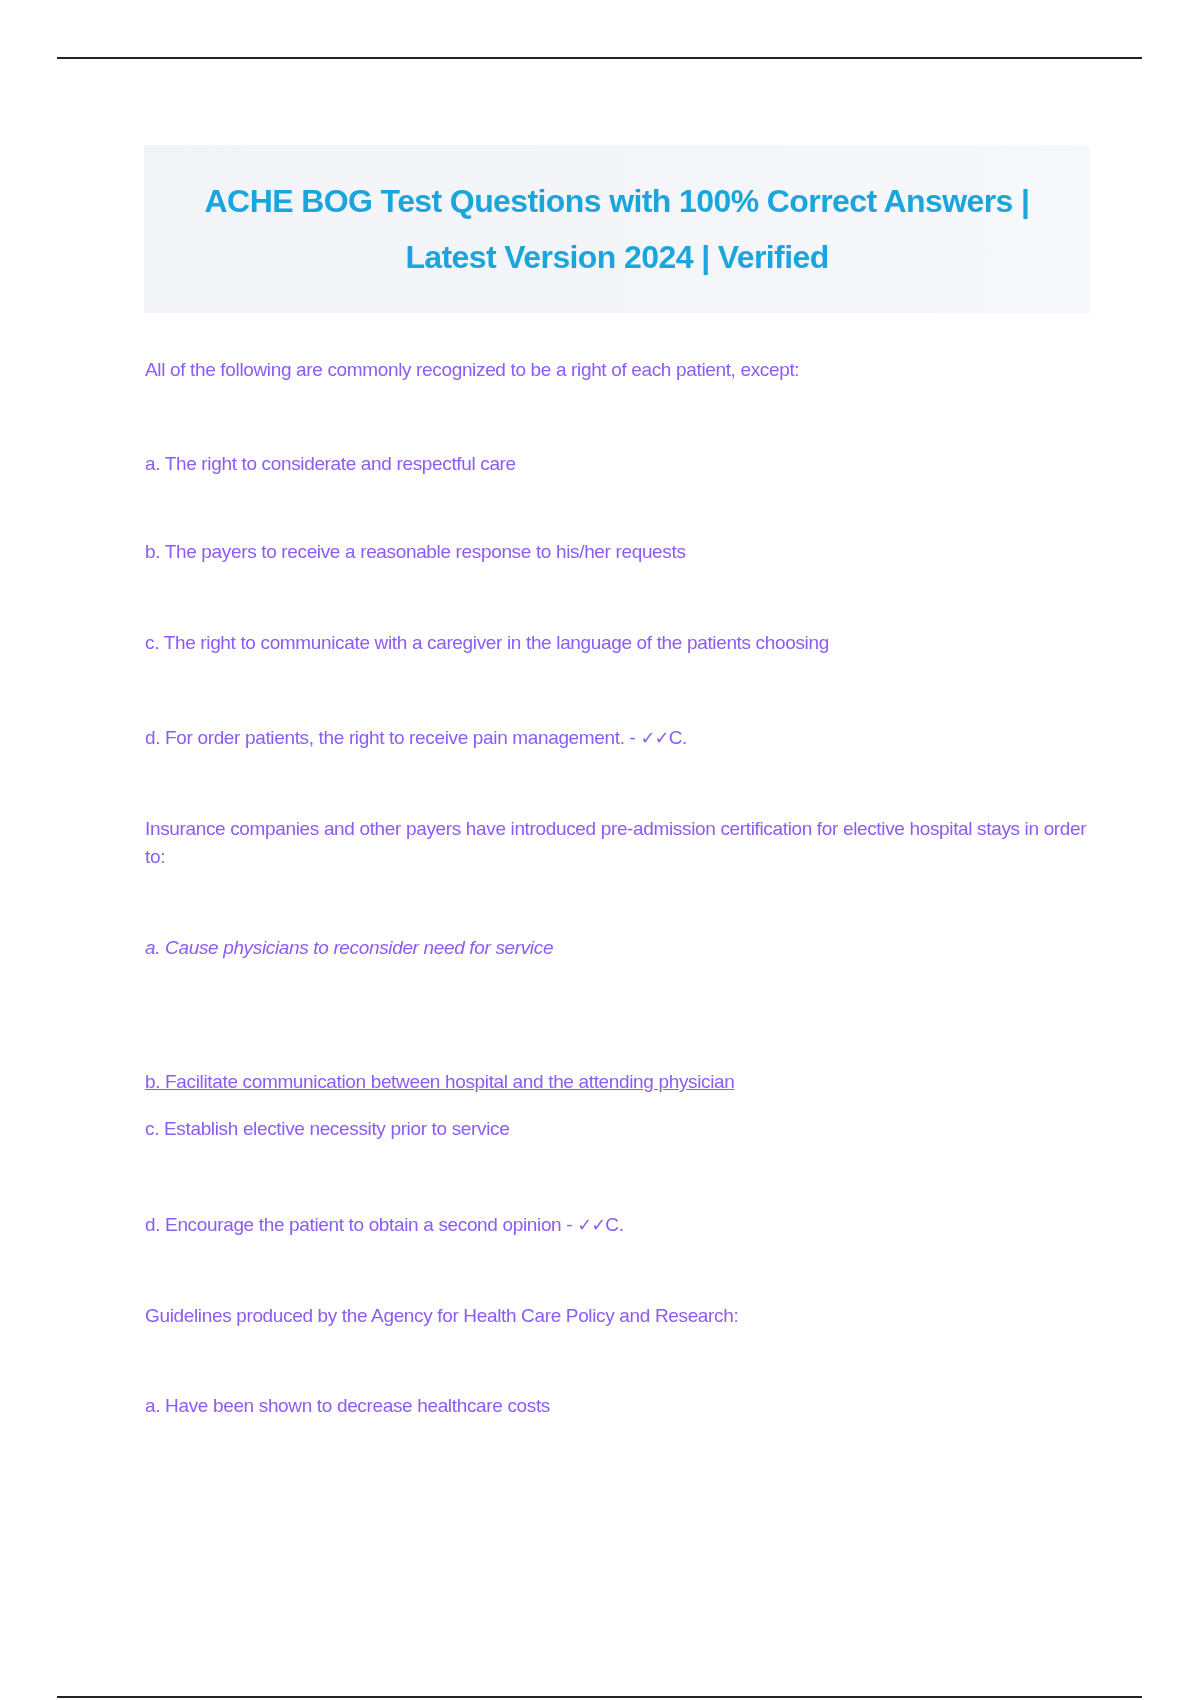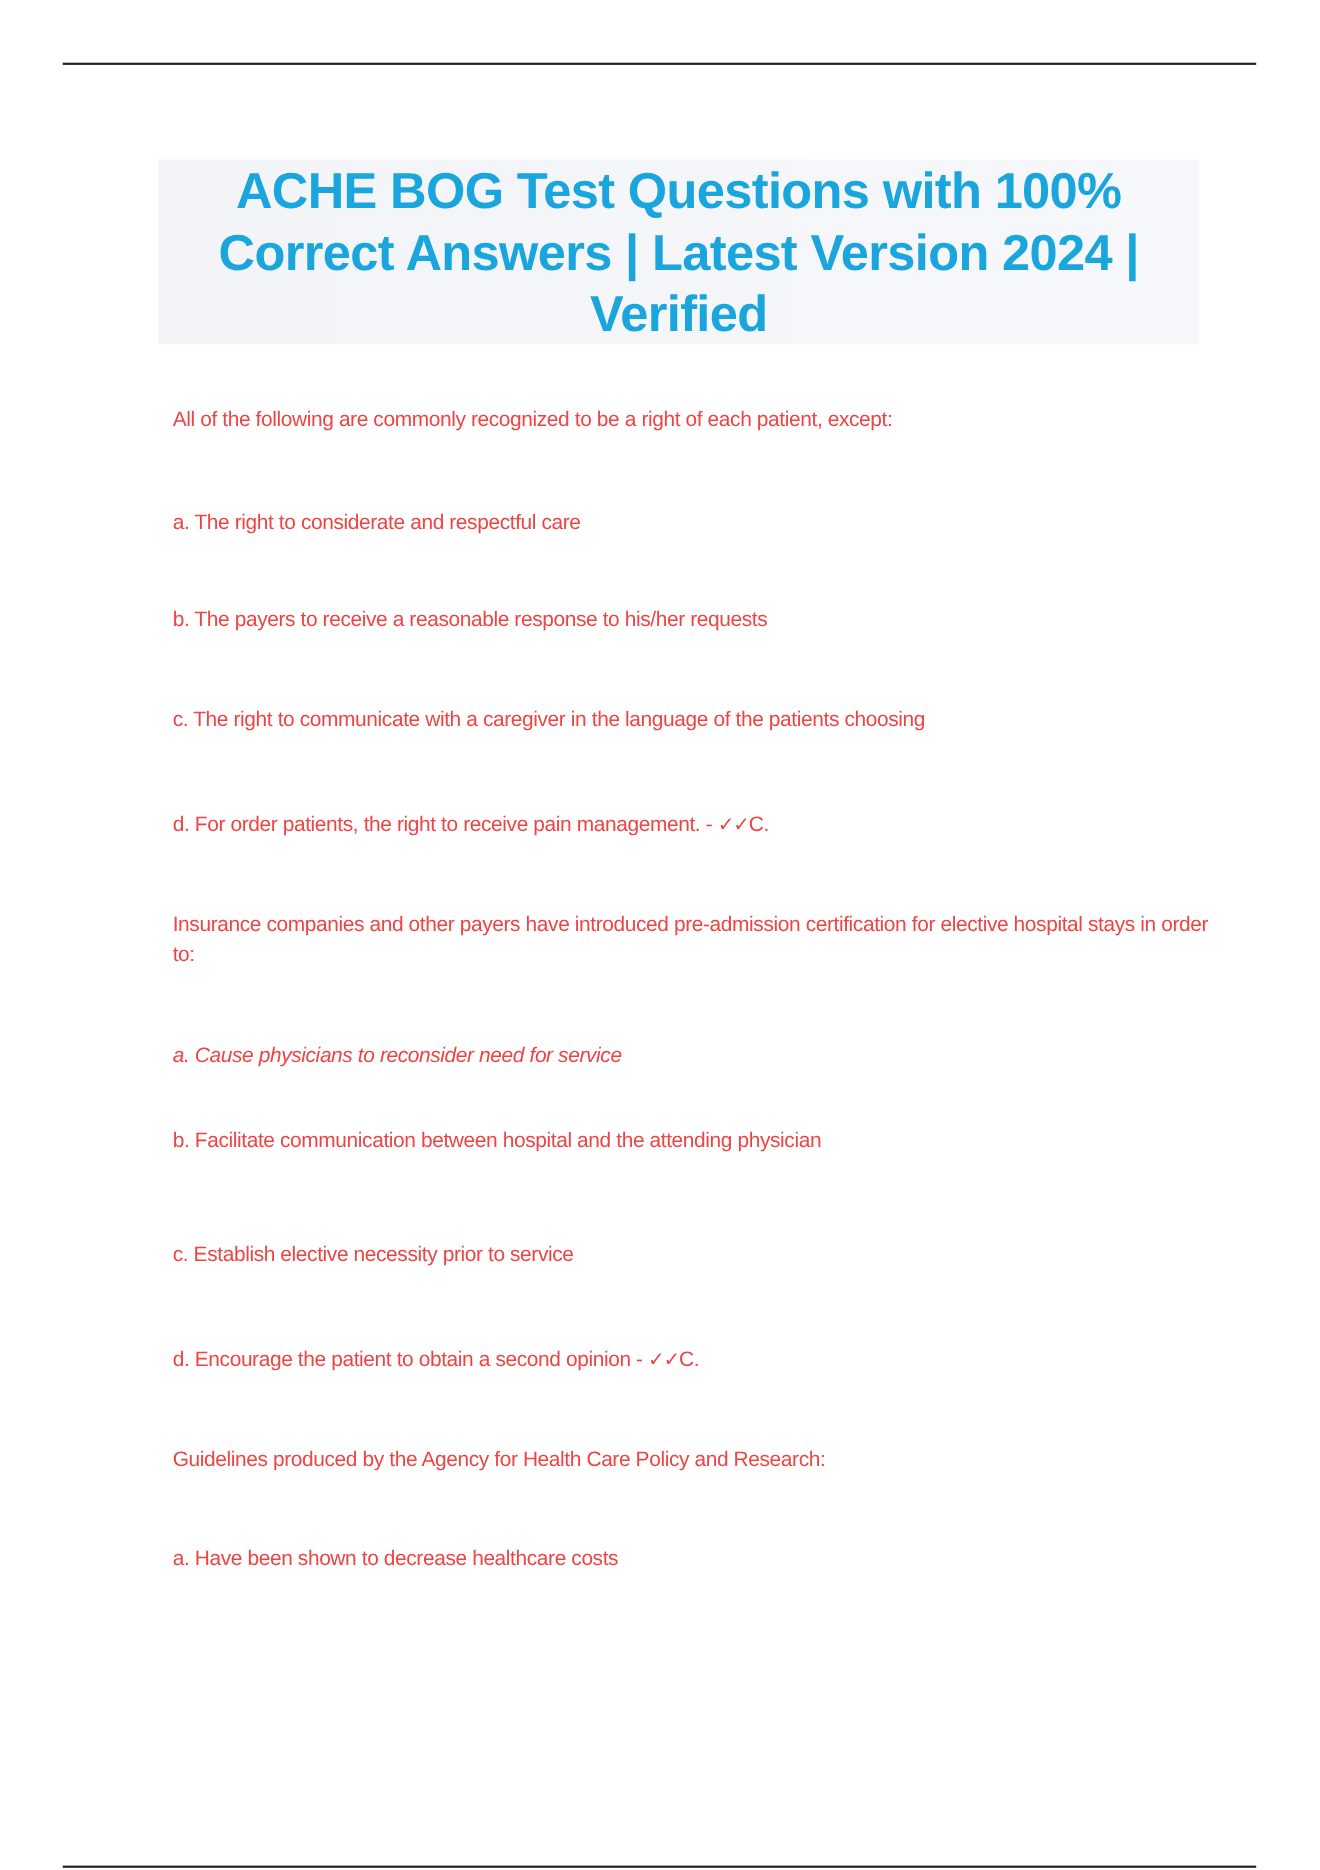--- a/index.html
+++ b/index.html
@@ -35,34 +35,34 @@
       align-items: center;
       justify-content: center;
       box-sizing: border-box;
       padding: 0 18px;
     }
     .title {
       margin: 0;
       text-align: center;
       font-family: "Liberation Sans", sans-serif;
       font-weight: bold;
-      font-size: 46px;
+      font-size: 32px;
       line-height: 56px;
       letter-spacing: -0.6px;
       color: #1aa6dc;
     }
 
     .line {
       position: absolute;
       left: 145px;
-      margin: 12px;
+      margin: 0;
       font-family: "Liberation Sans", sans-serif;
       font-size: 19px;
       line-height: 28px;
-      color: #ef4444;
+      color: #8b5cf6;
       letter-spacing: -0.35px;
       white-space: nowrap;
     }
     .line.wrap {
       white-space: normal;
       width: 945px;
     }
     .answer-mark {
       font-family: "DejaVu Sans", sans-serif;
       font-size: 18px;
@@ -79,20 +79,20 @@
 </div>
 
 <p class="line" style="top:356px;">All of the following are commonly recognized to be a right of each patient, except:</p>
 <p class="line" style="top:450px;">a. The right to considerate and respectful care</p>
 <p class="line" style="top:538px;">b. The payers to receive a reasonable response to his/her requests</p>
 <p class="line" style="top:629px;">c. The right to communicate with a caregiver in the language of the patients choosing</p>
 <p class="line" style="top:724px;"><span>d. For order patients, the right to receive pain management.</span><span> - </span><span class="answer-mark">✓✓</span><span>C.</span></p>
 
 <p class="line wrap" style="top:815px;">Insurance companies and other payers have introduced pre-admission certification for elective hospital stays in order to:</p>
 <p class="line" style="top:934px;font-style:italic;">a. Cause physicians to reconsider need for service</p>
-<p class="line" style="top:1012px;">b. Facilitate communication between hospital and the attending physician</p>
+<p class="line" style="top:1068px;text-decoration:underline;">b. Facilitate communication between hospital and the attending physician</p>
 <p class="line" style="top:1115px;">c. Establish elective necessity prior to service</p>
 <p class="line" style="top:1211px;"><span>d. Encourage the patient to obtain a second opinion</span><span> - </span><span class="answer-mark">✓✓</span><span>C.</span></p>
 
 <p class="line" style="top:1302px;">Guidelines produced by the Agency for Health Care Policy and Research:</p>
 <p class="line" style="top:1392px;">a. Have been shown to decrease healthcare costs</p>
 
 <div class="rule bottom"></div>
 
 </body></html>

